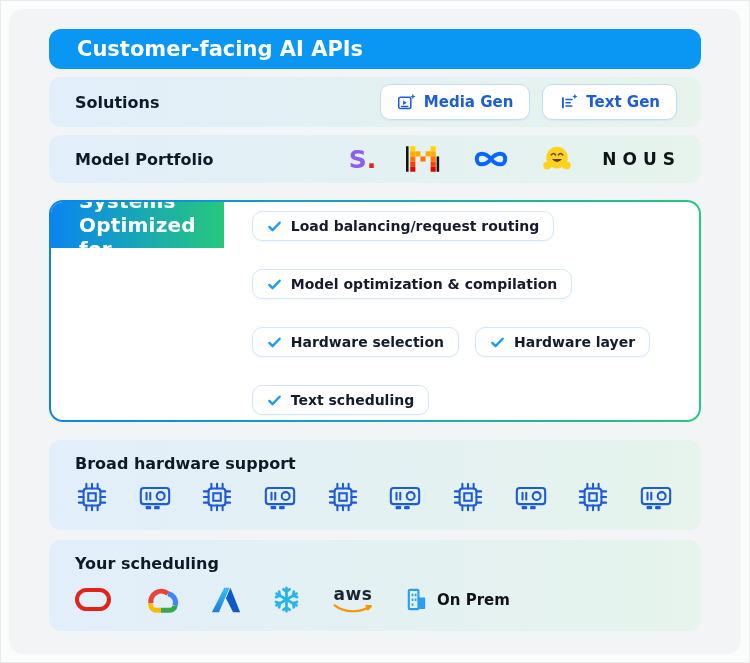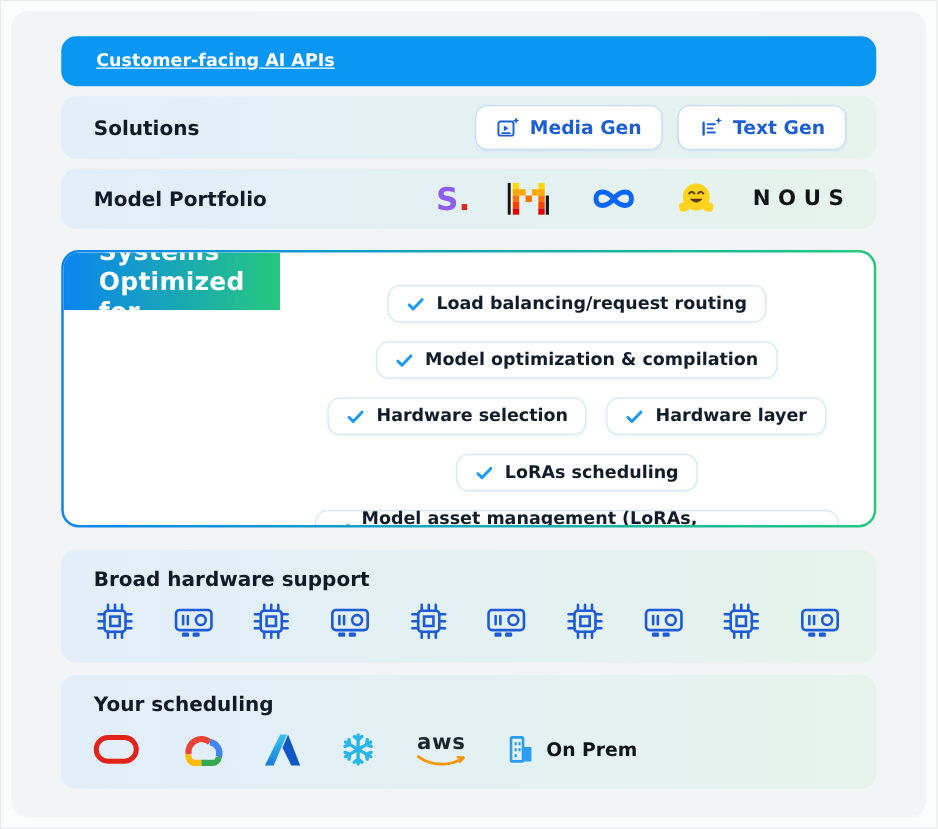--- a/index.html
+++ b/index.html
@@ -1,41 +1,41 @@
 <!DOCTYPE html>
 <html><head>
 <meta charset="utf-8">
 <style>
   * { margin:0; padding:0; box-sizing:border-box; }
   body { font-family:"DejaVu Sans","Liberation Sans",sans-serif; background:#fdfdfd; }
   .canvas { width:750px; height:663px; position:relative; background:#fbfcfc; border:1px solid #e9eaec; }
   .board { position:absolute; inset:8px; background:#f2f4f5; border-radius:14px; padding:20px 40px 0; display:flex; flex-direction:column; }
 
   .api-bar { height:40px; border-radius:12px; background:#0a96f3; display:flex; align-items:center; padding:0 28px; margin-bottom:8px; }
-  .api-bar span { color:#fff; font-weight:bold; font-size:14px;text-decoration:underline; }
+  .api-bar span { color:#fff; font-weight:bold; font-size:21px; }
 
   .panel { border-radius:12px; background:linear-gradient(90deg,#e2eefa 0%,#e6f4ec 100%); }
   .panel-title { font-weight:bold; font-size:16px; color:#0f1a28; }
 
   .solutions { height:50px; display:flex; align-items:center; padding:0 24px 0 26px; margin-bottom:8px; }
   .sol-buttons { margin-left:auto; display:flex; gap:12px; }
   .btn { height:36px; display:flex; align-items:center; gap:8px; background:#fff; border:1px solid #c5dcf6; border-radius:10px; padding:0 16px; cursor:pointer; box-shadow:0 1px 2px rgba(30,90,180,.06); }
   .btn span { color:#1d5fd2; font-weight:bold; font-size:15px; }
 
   .portfolio { height:48px; display:flex; align-items:center; padding:0 26px; margin-bottom:17px;gap:41px; }
   .logos { margin-left:auto; display:flex; align-items:center; gap:30px; }
   .stability { font-weight:bold; font-size:25px; color:#8e5df2; line-height:1; }
   .stability .dot { color:#e1251b; }
   .nous { font-weight:bold; font-size:17px; color:#101418; letter-spacing:6px; margin-right:-6px; }
 
   .ai-wrap { border-radius:14px; background:linear-gradient(90deg,#0a85f0,#26c87d); padding:2px; height:222px; margin-bottom:18px; }
   .ai-inner { background:#fff; border-radius:12px; height:100%; overflow:hidden; display:flex; flex-direction:row; }
   .ai-header { height:46px; flex:0 0 46px; background:linear-gradient(90deg,#0a85f0,#26c87d); display:flex; align-items:center; padding:0 28px; }
   .ai-header span { color:#fff; font-weight:bold; font-size:20px; letter-spacing:.2px; }
-  .ai-body { padding:26px 28px 0; display:flex; flex-wrap:wrap; gap:15px 16px; align-content:flex-start;justify-content:center; }
+  .ai-body { padding:9px 28px 0; display:flex; flex-wrap:wrap; gap:28px 16px; align-content:flex-start; }
   .chip { height:30px; display:inline-flex; align-items:center; gap:9px; background:#fff; border:1.5px solid #d3e6fb; border-radius:10px; padding:0 14px; box-shadow:0 1px 2px rgba(30,90,180,.05); }
   .chip span { font-weight:bold; font-size:14px; color:#121c2b; }
 
   .hw { height:90px; padding:14px 26px 0; display:flex; flex-direction:column; margin-bottom:10px; }
   .hw-icons { display:flex; justify-content:space-between; align-items:center; margin-top:9px; padding:0 2px; }
 
   .env { height:91px; padding:14px 26px 0; display:flex; flex-direction:column; }
   .env-logos { display:flex; align-items:center; gap:30px; margin-top:11px; }
   .oracle-o { width:36px; height:23px; border:4px solid #e2231a; border-radius:12px; }
   .aws { display:flex; flex-direction:column; align-items:center; line-height:1; }
@@ -140,21 +140,21 @@
           <div class="chip">
             <svg width="15" height="15" viewBox="0 0 16 16">
                 <path d="M2.5 8.5 l3.4 3.4 L13.5 4" stroke="#1e9bf0" stroke-width="2.6" fill="none" stroke-linecap="round" stroke-linejoin="round"></path>
               </svg>
             <span>Hardware layer</span>
           </div>
           <div class="chip">
             <svg width="15" height="15" viewBox="0 0 16 16">
                 <path d="M2.5 8.5 l3.4 3.4 L13.5 4" stroke="#1e9bf0" stroke-width="2.6" fill="none" stroke-linecap="round" stroke-linejoin="round"></path>
               </svg>
-            <span>LoRAs scheduling</span>
+            <span>Text scheduling</span>
           </div>
           <div class="chip">
             <svg width="15" height="15" viewBox="0 0 16 16">
                 <path d="M2.5 8.5 l3.4 3.4 L13.5 4" stroke="#1e9bf0" stroke-width="2.6" fill="none" stroke-linecap="round" stroke-linejoin="round"></path>
               </svg>
             <span>Model asset management (LoRAs, checkpoints, etc)</span>
           </div>
         </div>
       </div>
     </div>

